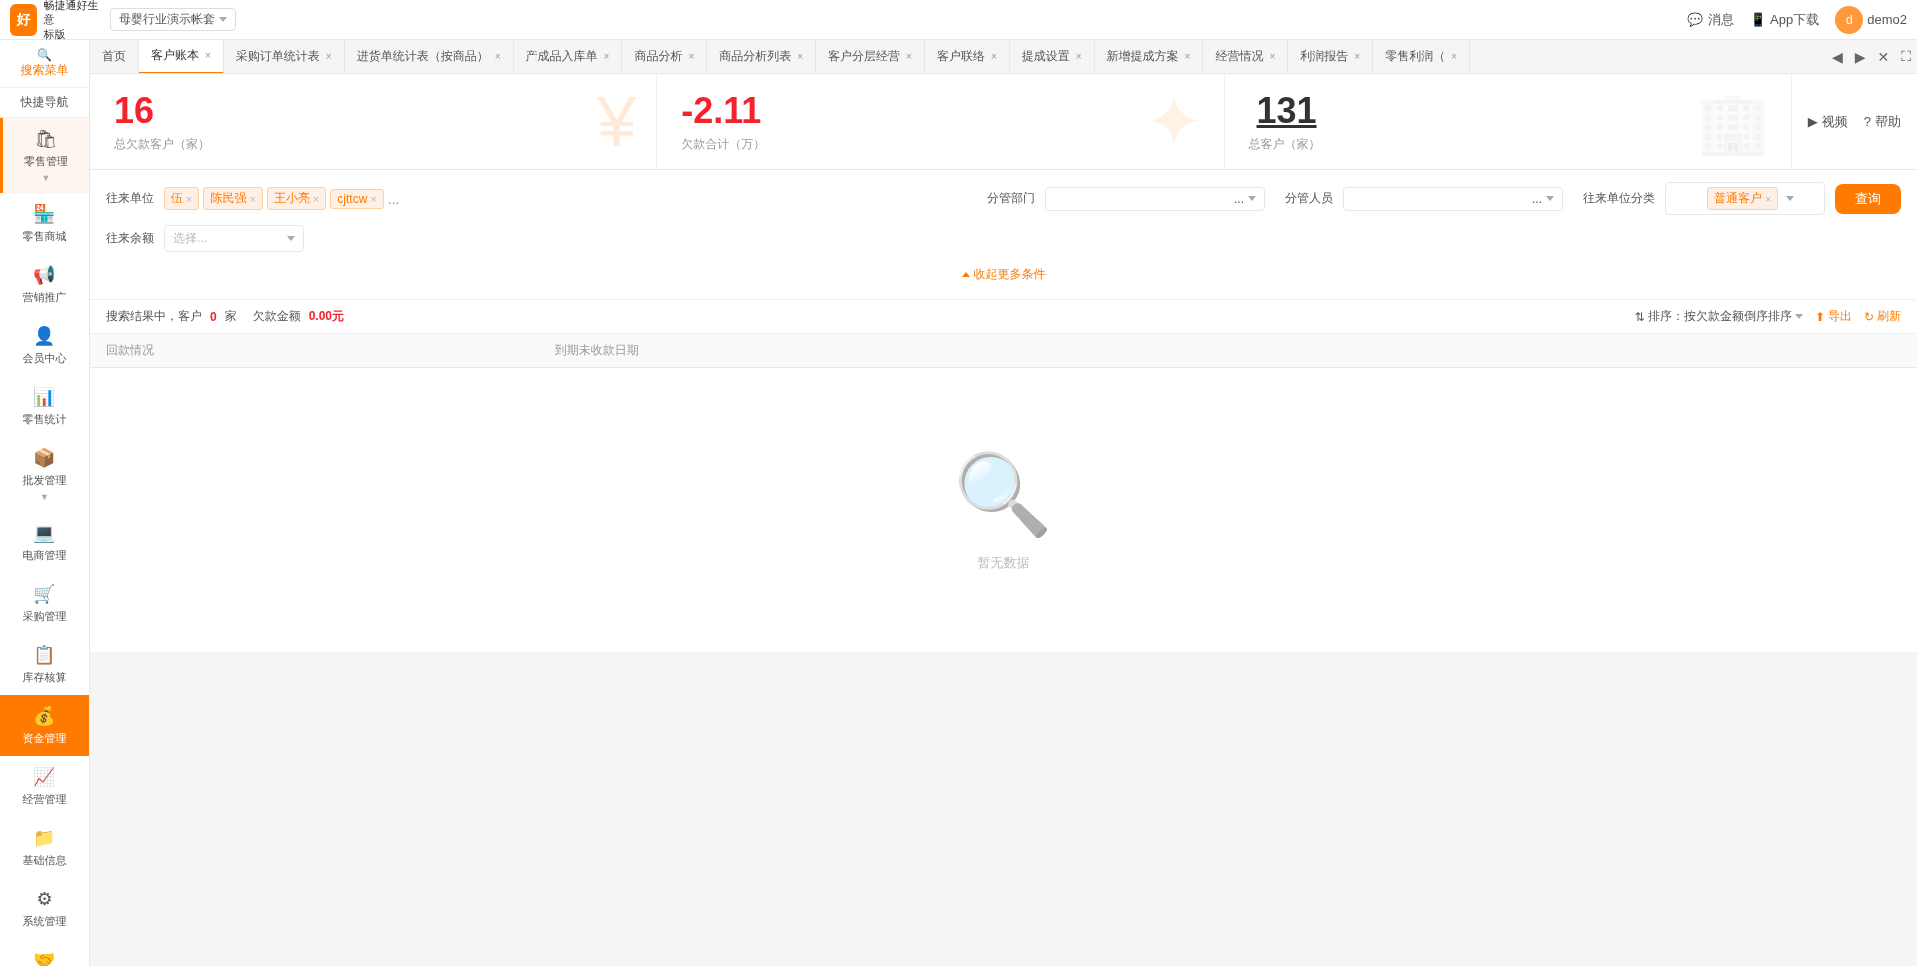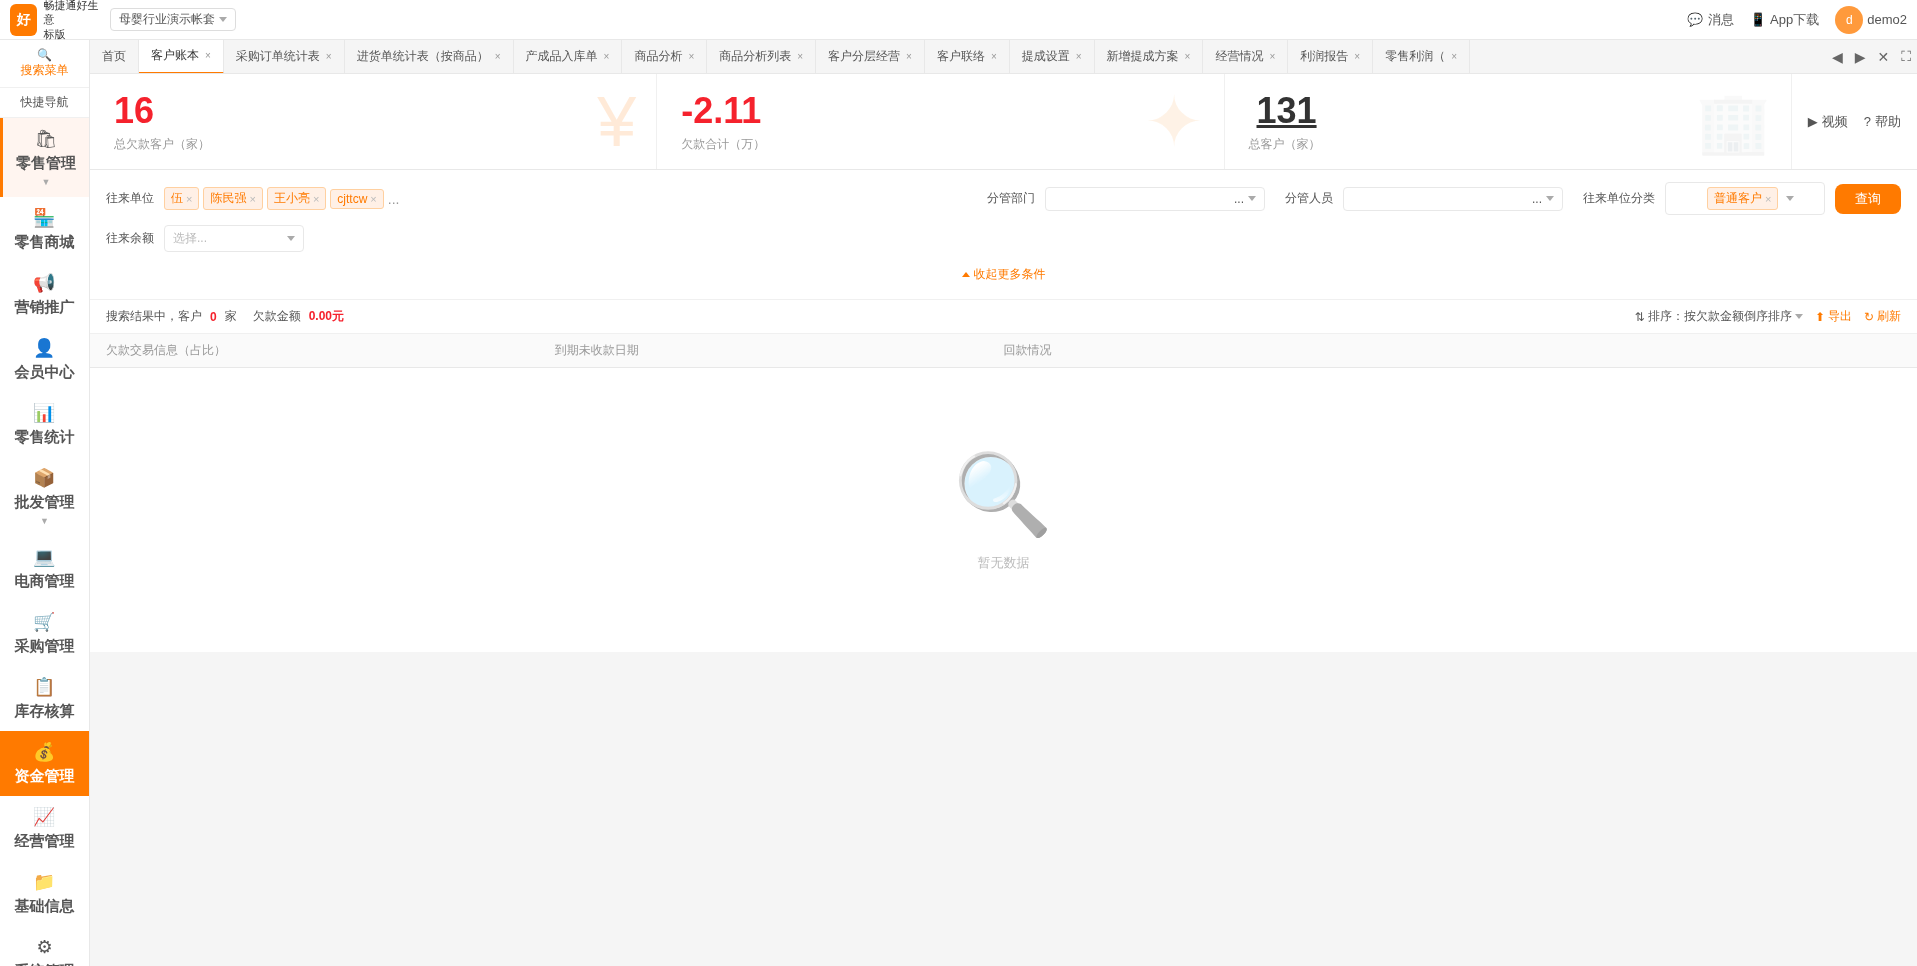--- a/index.html
+++ b/index.html
@@ -19,21 +19,21 @@
     .main-layout { display: flex; flex: 1; overflow: hidden; }
 
     
     .sidebar { width: 90px; background: #fff; border-right: 1px solid #e8e8e8; display: flex; flex-direction: column; overflow-y: auto; flex-shrink: 0; }
     .sidebar-search { padding: 8px 10px; text-align: center; font-size: 12px; color: #ff7a00; cursor: pointer; border-bottom: 1px solid #f0f0f0; }
     .sidebar-nav { padding: 6px 0; text-align: center; font-size: 12px; color: #555; cursor: pointer; border-bottom: 1px solid #f0f0f0; }
     .sidebar-item { padding: 10px 6px; text-align: center; font-size: 12px; color: #555; cursor: pointer; display: flex; flex-direction: column; align-items: center; gap: 4px; }
     .sidebar-item.active { background: #ff7a00; color: #fff; }
     .sidebar-item.active .sidebar-item-icon { color: #fff; }
     .sidebar-item-icon { font-size: 18px; }
-    .sidebar-item-label { font-size: 15px; font-weight: bold; }
+    .sidebar-item-label { font-size: 11px; }
 
     
     .content-area { flex: 1; display: flex; flex-direction: column; overflow: hidden; }
 
     
     .tab-bar { background: #f5f5f5; border-bottom: 1px solid #e8e8e8; display: flex; align-items: center; overflow: hidden; height: 34px; }
     .tab-item { display: flex; align-items: center; gap: 4px; padding: 0 12px; height: 34px; font-size: 12px; cursor: pointer; border-right: 1px solid #e8e8e8; white-space: nowrap; background: #f5f5f5; color: #555; flex-shrink: 0; justify-content: center; }
     .tab-item.active { background: #fff; color: #333; font-weight: 500; border-bottom: 2px solid #ff7a00; }
     .tab-item .close-icon { font-size: 10px; color: #999; margin-left: 2px; }
     .tab-nav-btn { padding: 0 6px; height: 34px; display: flex; align-items: center; cursor: pointer; color: #666; font-size: 14px; flex-shrink: 0; }
@@ -365,23 +365,22 @@
             <span>导出</span>
           </div>
           <div class="action-btn">
             <span>↻</span>
             <span>刷新</span>
           </div>
         </div>
       </div>
 
       <div class="table-header">
-        <div class="table-header-cell">欠款交易信息（占比）</div>
+        <div class="table-header-cell">回款情况</div>
         <div class="table-header-cell">到期未收款日期</div>
-        <div class="table-header-cell">回款情况</div>
       </div>
 
       <div class="table-body">
         <div class="empty-state">
           <div style="font-size:80px;opacity:0.5;margin-bottom:12px;">🔍</div>
           <div>暂无数据</div>
         </div>
       </div>
 
     </div>

